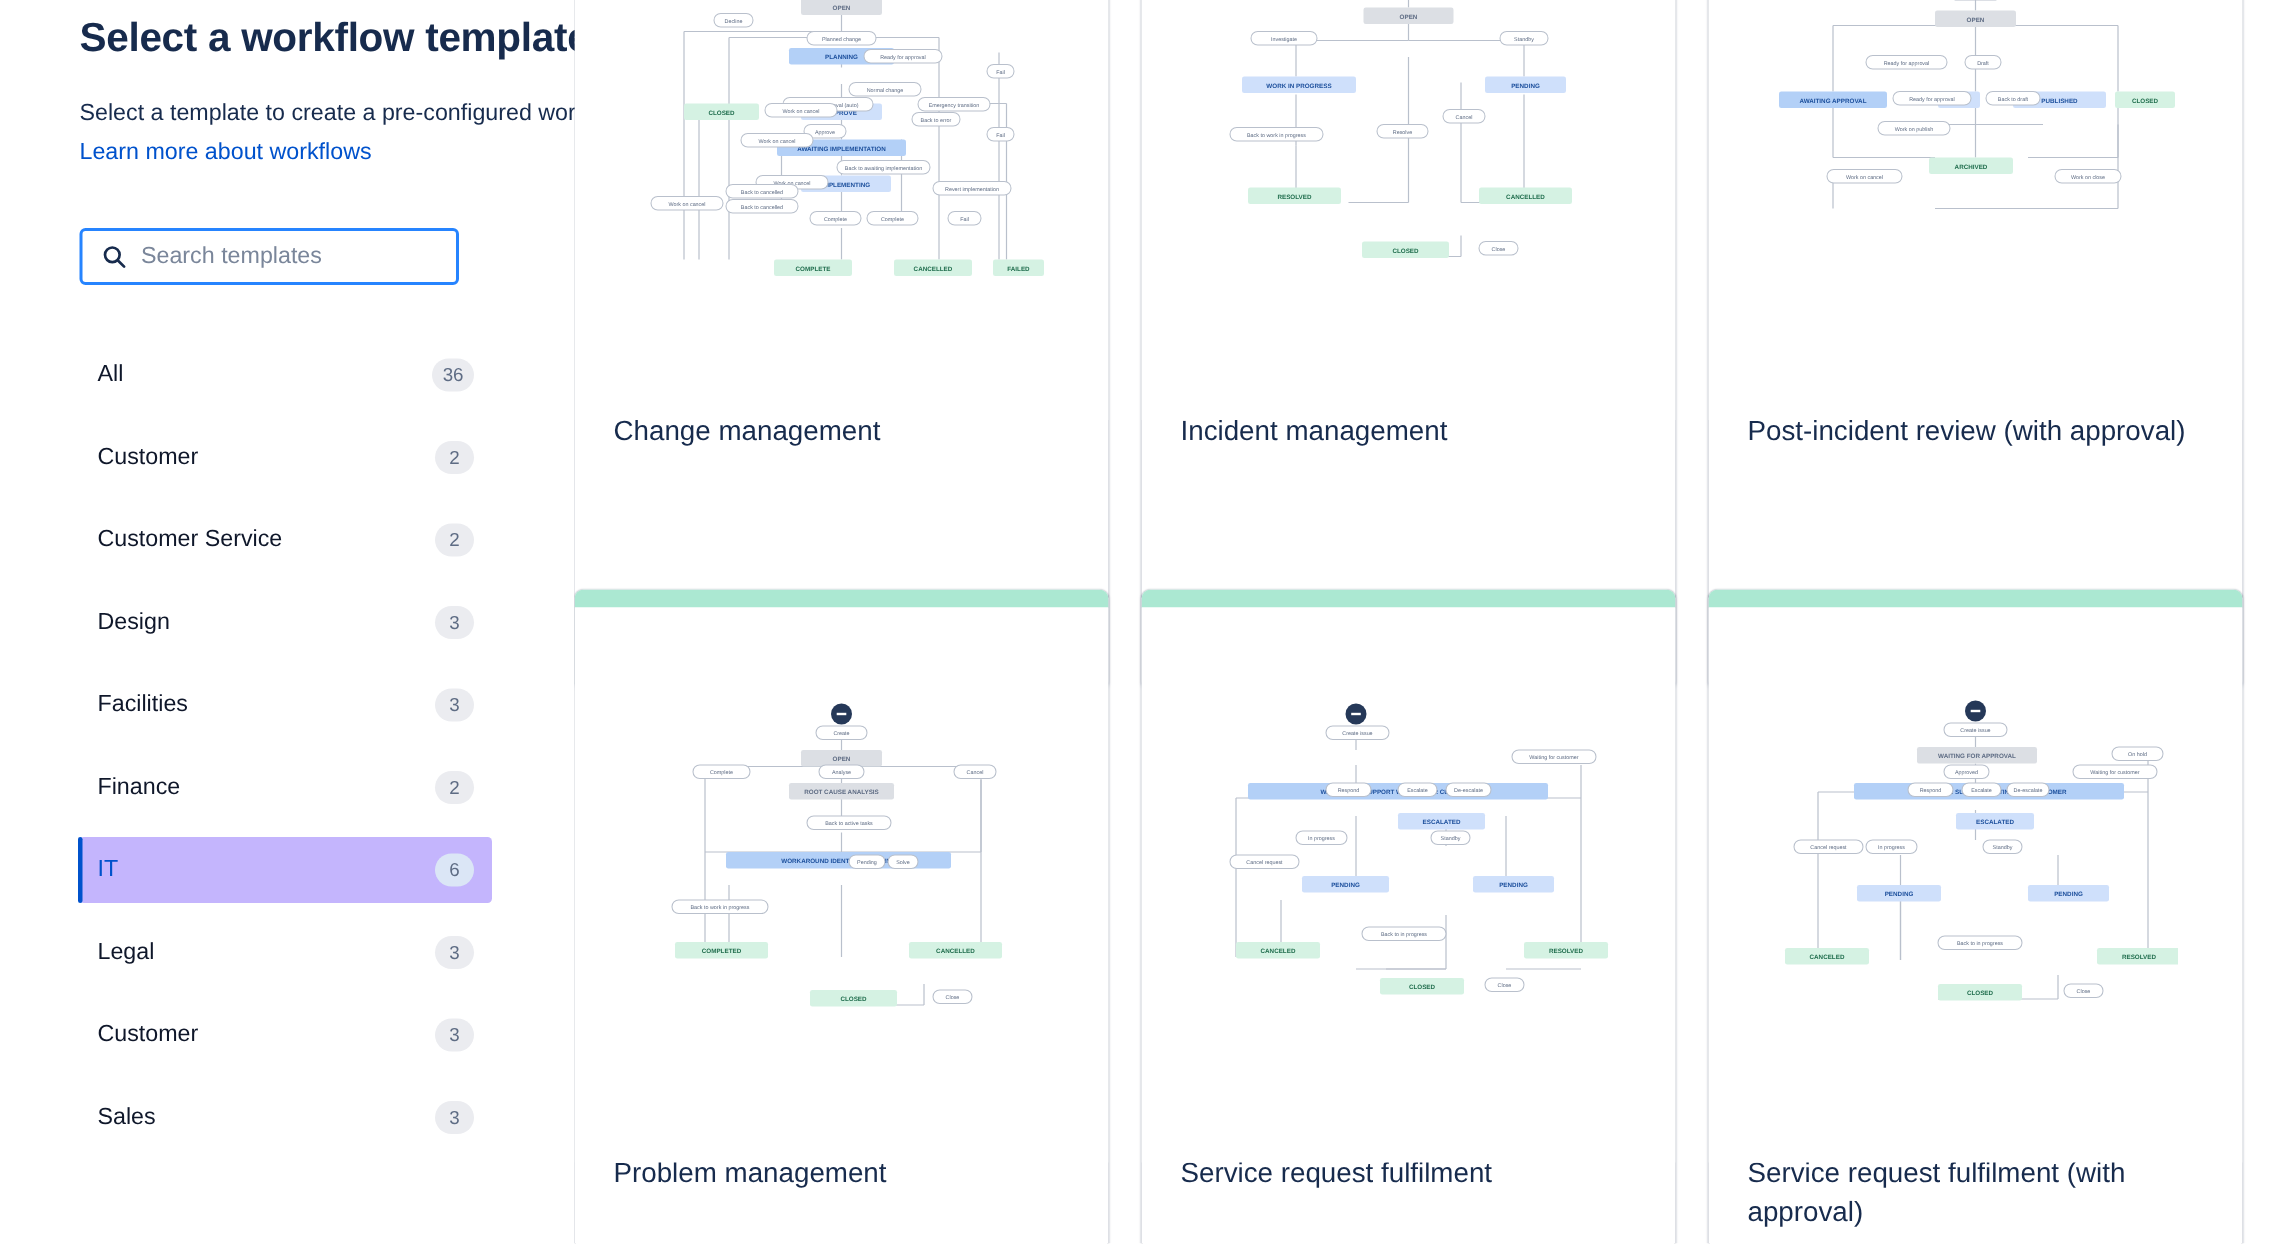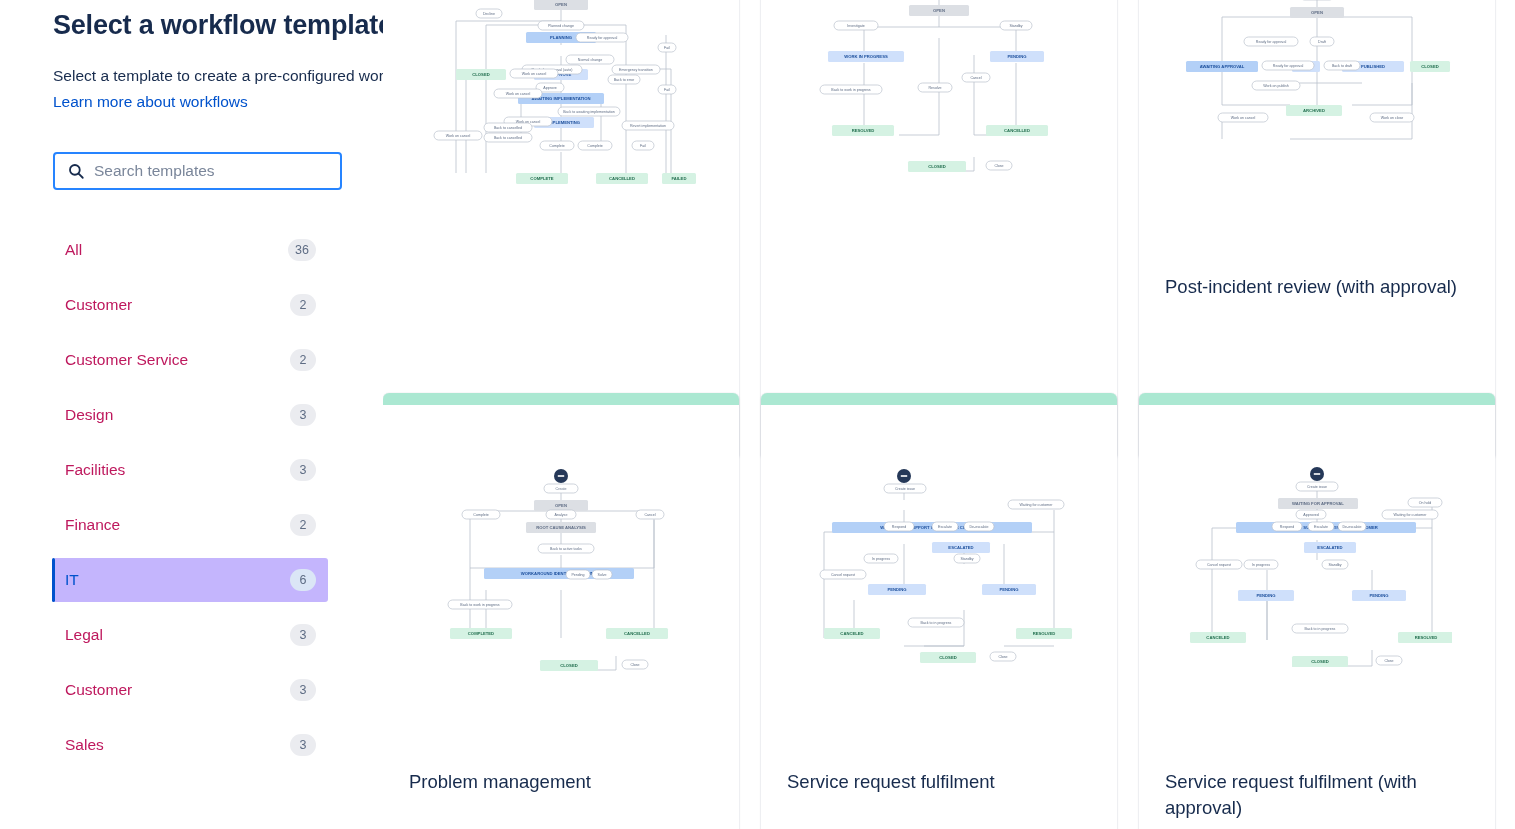--- a/index.html
+++ b/index.html
@@ -23,40 +23,40 @@
   }
   .subtitle b { font-weight: 700; }
   .learn-link {
     display: inline-block; font-size: 15.5px; color: #0052cc;
     text-decoration: none; line-height: 22px; margin-top: 4px;
   }
 
   
   .sidebar { position: absolute; left: 53px; top: 152px; width: 275px; }
   .search-wrap {
-    position: relative; width: 289px; height: 38px;
+    position: relative; width: 253px; height: 38px;
     border: 2px solid #2684ff; border-radius: 4px; background: #fff;
     display: flex; align-items: center;
   }
   .search-icon { margin-left: 12px; width: 18px; height: 18px; display: block; color: #172b4d; }
   .search-input {
     flex: 1; border: 0; outline: none; background: transparent;
     font-family: "Liberation Sans", sans-serif; font-size: 15.5px;
     color: #172b4d; padding: 0 10px 0 9px;
   }
   .search-input::placeholder { color: #7a869a; }
 
   .cat-list { margin-top: 38px; }
   .cat-item {
     position: relative; display: flex; align-items: center;
     justify-content: space-between;
     height: 44px; padding: 0 12px 0 12px; margin-bottom: 11px;
     border-radius: 3px; cursor: pointer;
   }
-  .cat-item .cat-label { font-size: 15.5px; color: #be185d; }
+  .cat-item .cat-label { font-size: 15.5px; color: #0f172a; }
   .cat-item .cat-count {
     min-width: 26px; height: 22px; padding: 0 7px;
     background: #ebecf0; border-radius: 11px; color: #5e6c84;
     font-size: 12.5px; display: flex; align-items: center; justify-content: center; text-align: center;
   }
   .cat-item.selected { background: #c4b5fd; }
   .cat-item.selected .cat-label { color: #0052cc; }
   .cat-item.selected .cat-count { background: #dbe6f6; color: #5e6c84; }
   .cat-item.selected::before {
     content: ""; position: absolute; left: -1px; top: 0; bottom: 0;
@@ -258,20 +258,21 @@
               <rect x="58" y="168" width="48" height="9" rx="4.5" fill="#fff" stroke="#b9c0cc" stroke-width="0.7"></rect>
               <text x="82" y="174.2" font-family="Liberation Sans, sans-serif" font-size="3.6" fill="#5e6c84" text-anchor="middle">Back to cancelled</text>
               <rect x="232" y="78" width="18" height="9" rx="4.5" fill="#fff" stroke="#b9c0cc" stroke-width="0.7"></rect>
               <text x="241" y="84.2" font-family="Liberation Sans, sans-serif" font-size="3.6" fill="#5e6c84" text-anchor="middle">Fail</text>
               <rect x="232" y="120" width="18" height="9" rx="4.5" fill="#fff" stroke="#b9c0cc" stroke-width="0.7"></rect>
               <text x="241" y="126.2" font-family="Liberation Sans, sans-serif" font-size="3.6" fill="#5e6c84" text-anchor="middle">Fail</text>
               <rect x="182" y="110" width="32" height="9" rx="4.5" fill="#fff" stroke="#b9c0cc" stroke-width="0.7"></rect>
               <text x="198" y="116.2" font-family="Liberation Sans, sans-serif" font-size="3.6" fill="#5e6c84" text-anchor="middle">Back to error</text>
             </svg>
           </div>
+          <div class="card-title">Change management</div>
           <div class="card-actions">
             <button class="preview-btn">Preview</button>
             <button class="select-btn">Select</button>
           </div>
         </div>
         <div class="card">
           <div class="card-topbar"></div>
           <div class="thumb">
             <svg width="270" height="260" viewBox="0 0 270 260">
               <g stroke="#b9c0cc" stroke-width="0.8" fill="none">
@@ -316,20 +317,21 @@
               <rect x="16" y="120" width="62" height="9" rx="4.5" fill="#fff" stroke="#b9c0cc" stroke-width="0.7"></rect>
               <text x="47" y="126.2" font-family="Liberation Sans, sans-serif" font-size="3.6" fill="#5e6c84" text-anchor="middle">Back to work in progress</text>
               <rect x="114" y="118" width="34" height="9" rx="4.5" fill="#fff" stroke="#b9c0cc" stroke-width="0.7"></rect>
               <text x="131" y="124.2" font-family="Liberation Sans, sans-serif" font-size="3.6" fill="#5e6c84" text-anchor="middle">Resolve</text>
               <rect x="158" y="108" width="28" height="9" rx="4.5" fill="#fff" stroke="#b9c0cc" stroke-width="0.7"></rect>
               <text x="172" y="114.2" font-family="Liberation Sans, sans-serif" font-size="3.6" fill="#5e6c84" text-anchor="middle">Cancel</text>
               <rect x="182" y="196" width="26" height="9" rx="4.5" fill="#fff" stroke="#b9c0cc" stroke-width="0.7"></rect>
               <text x="195" y="202.2" font-family="Liberation Sans, sans-serif" font-size="3.6" fill="#5e6c84" text-anchor="middle">Close</text>
             </svg>
           </div>
+          <div class="card-title">Incident management</div>
           <div class="card-actions">
             <button class="preview-btn">Preview</button>
             <button class="select-btn">Select</button>
           </div>
         </div>
         <div class="card">
           <div class="card-topbar"></div>
           <div class="thumb">
             <svg width="270" height="260" viewBox="0 0 270 260">
               <g stroke="#b9c0cc" stroke-width="0.8" fill="none">

